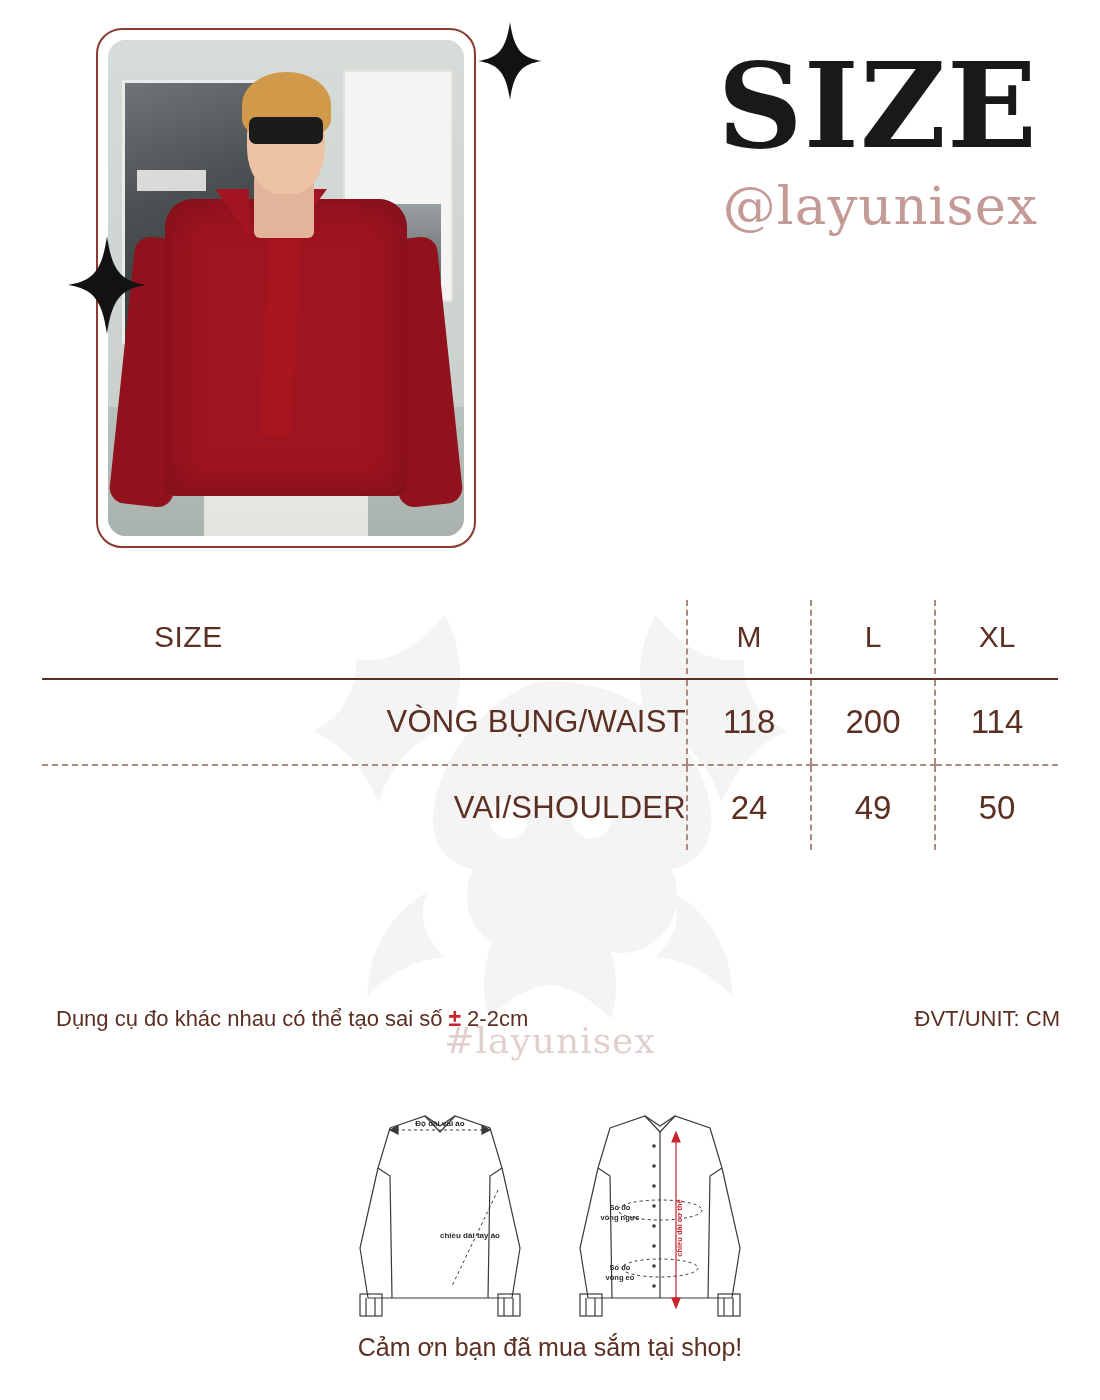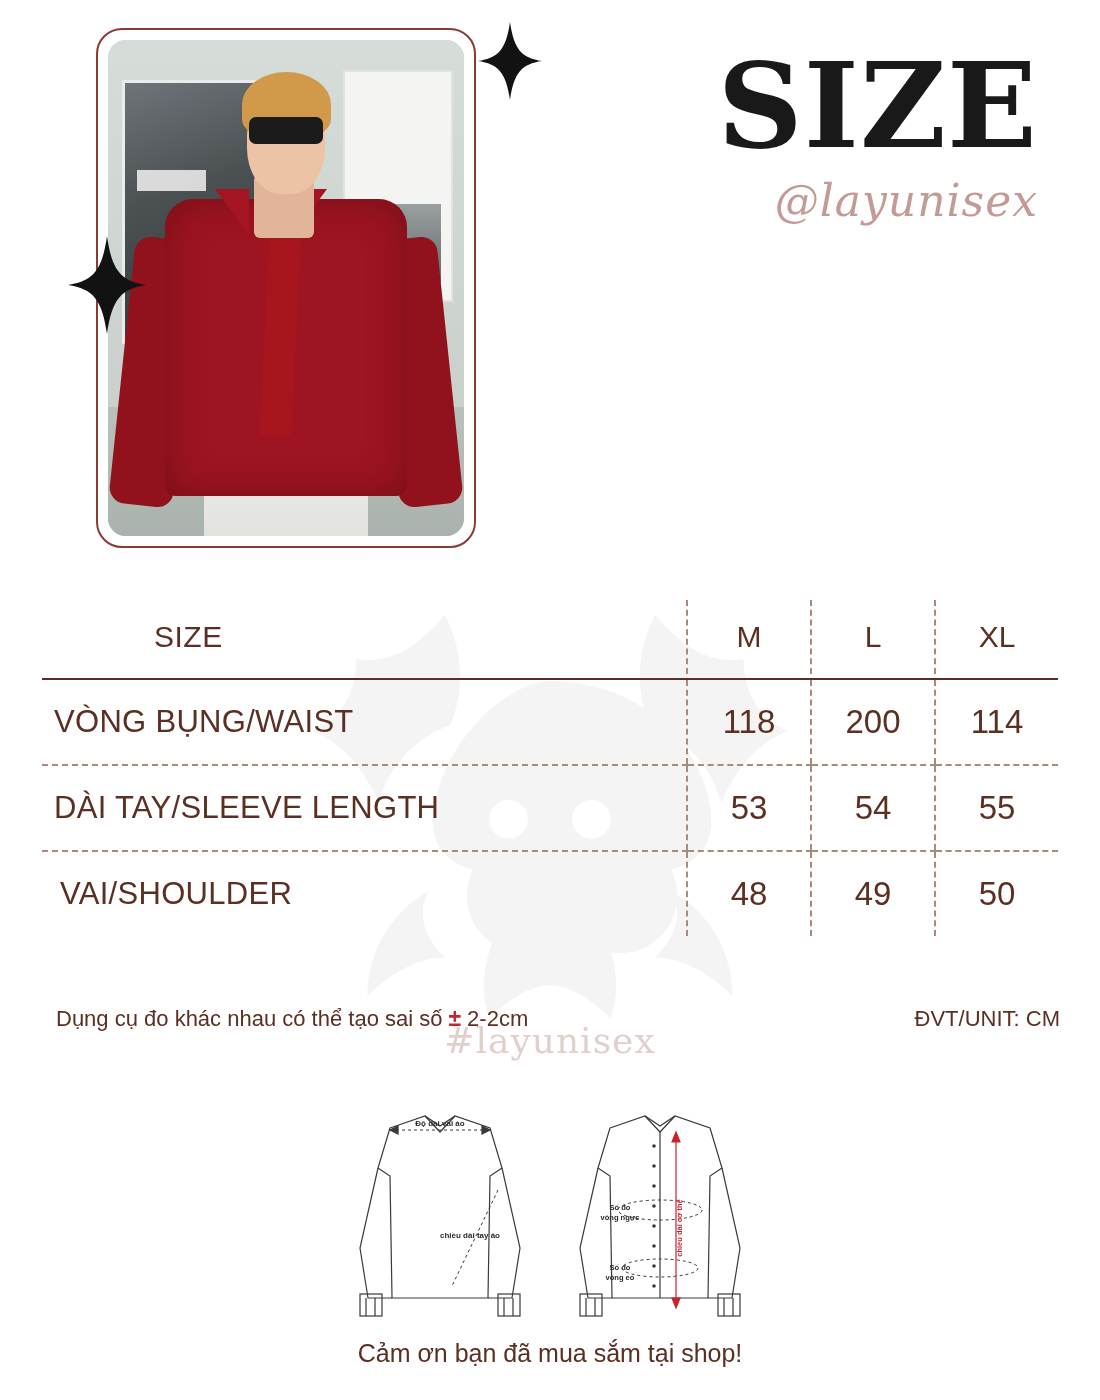--- a/index.html
+++ b/index.html
@@ -152,24 +152,23 @@
     font-weight: 700;
     letter-spacing: 1px;
     color: #191919;
     line-height: .92;
   }
   .title-size { font-size: 118px; }
   .title-chart { font-size: 126px; }
   .handle {
     margin-top: 14px;
     font-family: "DejaVu Serif", serif;
-    font-size: 44px;
+    font-size: 53px;
     color: #c49a96;
     letter-spacing: 1px;
-    font-style: italic;
   }
 
   
   .watermark {
     position: absolute;
     left: 50%;
     top: 565px;
     transform: translateX(-50%);
     width: 560px;
     height: 470px;
@@ -217,21 +216,21 @@
   .head-sep {
     border-bottom: 2px solid #5b2f22;
   }
   .data-row td {
     height: 84px;
     vertical-align: middle;
     border-bottom: 2px dashed #a98a7c;
   }
   .data-row.last td { border-bottom: none; }
   .data-row td.label {
-    text-align: left;
+    text-align: right;
     font-size: 31px;
     padding-left: 12px;
     letter-spacing: .3px;
   }
   .data-row td.label.indent { padding-left: 18px; }
   .data-row td.val {
     text-align: center;
     font-size: 33px;
   }
   .col-m, .col-l, .col-xl { width: 122px; }
@@ -261,21 +260,21 @@
     top: 1098px;
     width: 450px;
     height: 240px;
   }
   .diagrams svg { display: block; }
 
   
   .footer {
     position: absolute;
     left: 0; right: 0;
-    bottom: 32px;
+    bottom: 38px;
     text-align: center;
     font-size: 25px;
     color: #5b2f22;
   }
 </style>
 </head>
 <body>
 
 <div class="header">
 
@@ -344,29 +343,23 @@
         <td class="head-sep" colspan="4" style="height:4px;"></td>
       </tr>
     </thead>
     <tbody>
       <tr class="data-row">
         <td class="label">VÒNG BỤNG/WAIST</td>
         <td class="val col-m vline">118</td>
         <td class="val col-l vline">200</td>
         <td class="val col-xl vline">114</td>
       </tr>
-      <tr class="data-row">
-        <td class="label">DÀI TAY/SLEEVE LENGTH</td>
-        <td class="val col-m vline">53</td>
-        <td class="val col-l vline">54</td>
-        <td class="val col-xl vline">55</td>
-      </tr>
       <tr class="data-row last">
         <td class="label indent">VAI/SHOULDER</td>
-        <td class="val col-m vline">48</td>
+        <td class="val col-m vline">24</td>
         <td class="val col-l vline">49</td>
         <td class="val col-xl vline">50</td>
       </tr>
     </tbody>
   </table>
 </div>
 
 <div class="note-row">
   <div class="note-left">
     <span>Dụng cụ đo khác nhau có thể tạo sai số</span>

